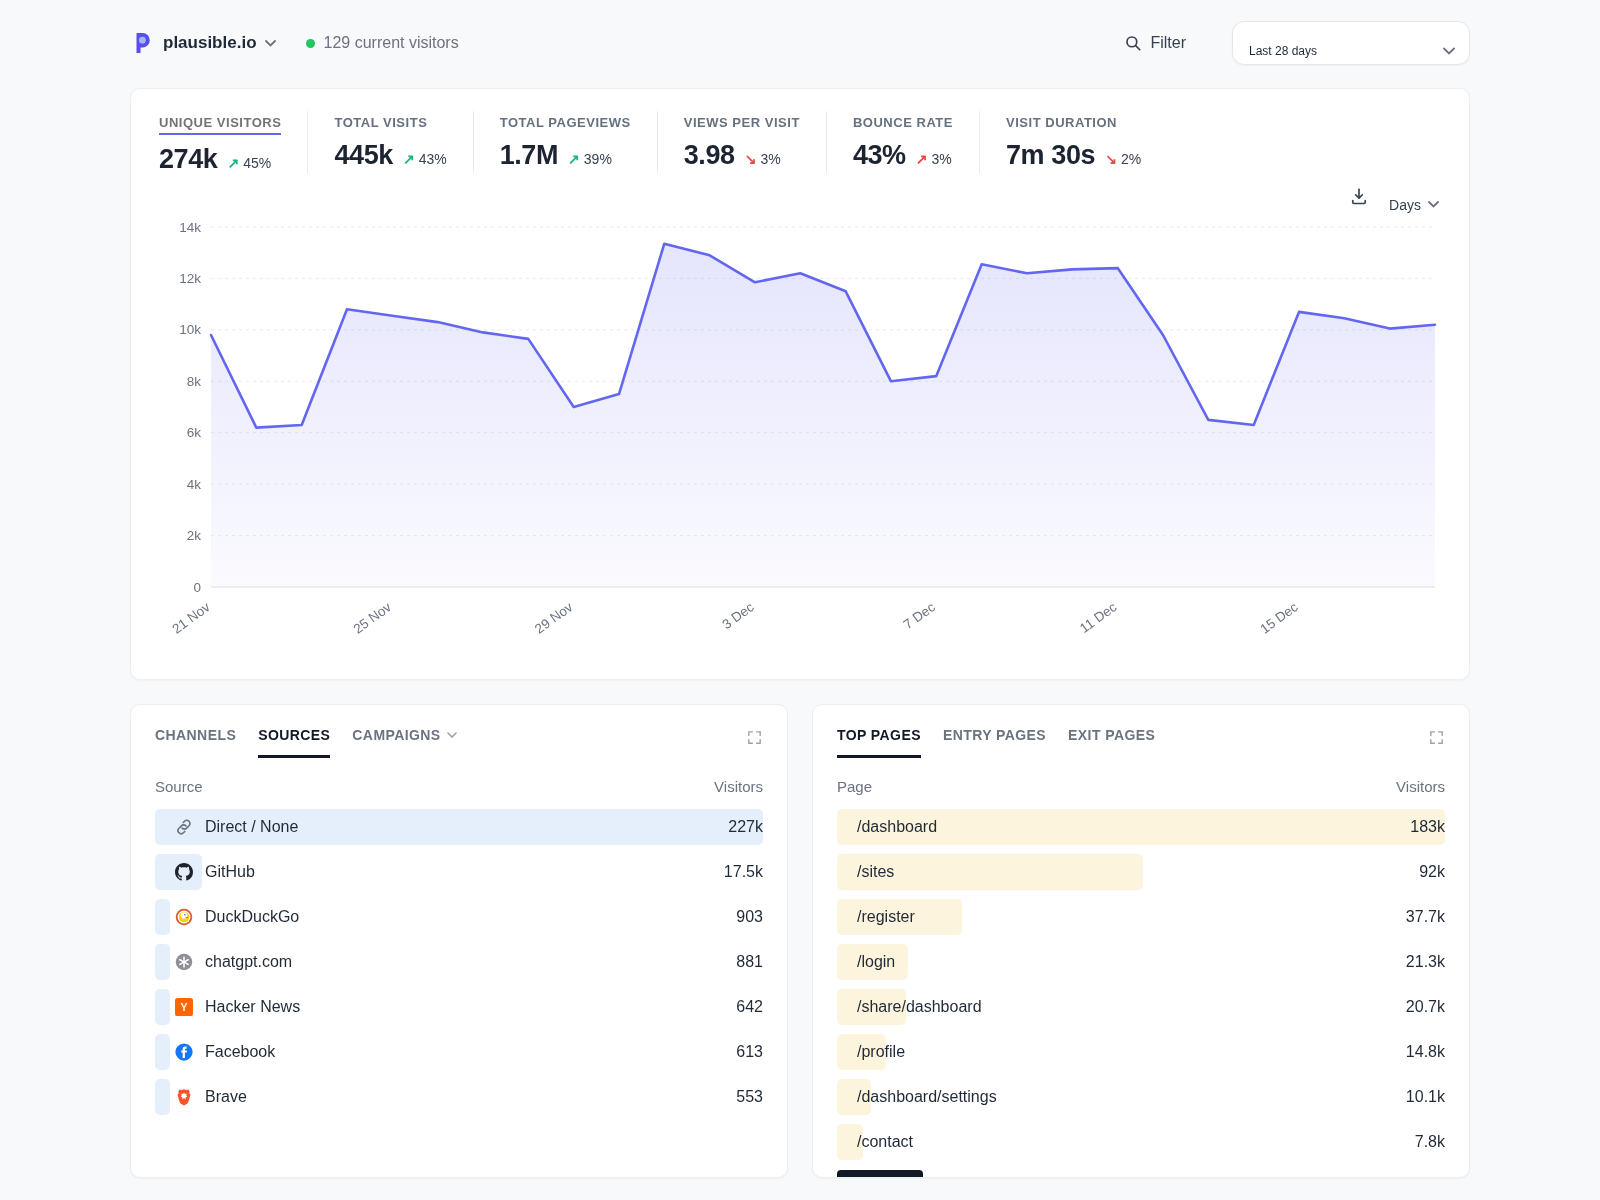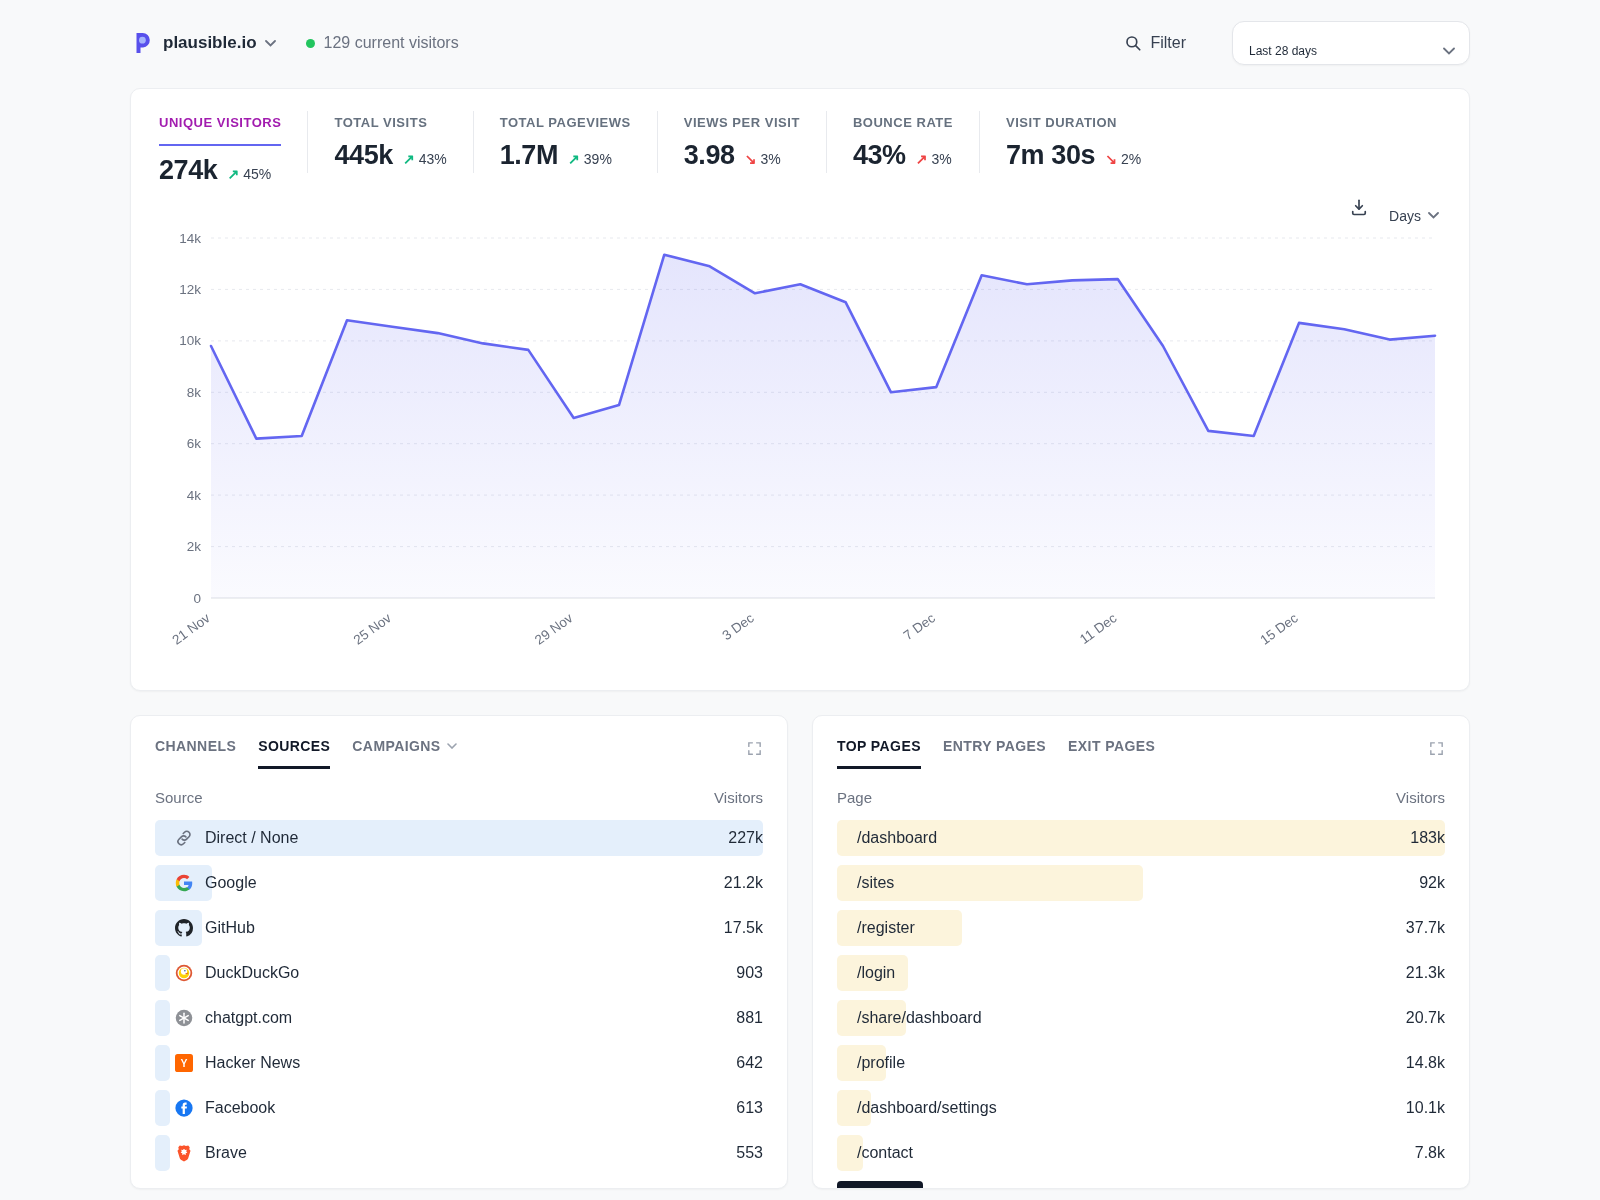--- a/index.html
+++ b/index.html
@@ -26,21 +26,21 @@
   
   .card { background: #fff; border: 1px solid #eceef1; border-radius: 10px; box-shadow: 0 1px 2px rgba(0,0,0,.04); }
   .main-card { padding: 22px 28px 10px; }
 
   
   .metrics { display: flex; align-items: flex-start; }
   .metric { padding: 2px 26px; cursor: pointer; }
   .metric:first-child { padding-left: 0; }
   .metric + .metric { border-left: 1px solid #e8eaee; }
   .m-label { font-size: 13px; font-weight: 600; letter-spacing: .04em; color: #66717f; display: inline-block; }
-  .m-label.active { color: #a21caf; border-bottom: 2px solid #6366f1; padding-bottom: 14px; }
+  .m-label.active { color: #737373; border-bottom: 2px solid #6366f1; padding-bottom: 3px; }
   .m-row { margin-top: 9px; display: flex; align-items: baseline; gap: 10px; }
   .m-value { font-size: 27px; font-weight: 700; letter-spacing: -0.4px; color: #1b2430; }
   .m-change { font-size: 14px; color: #374151; display: inline-flex; gap: 4px; align-items: baseline; }
   .m-arrow { font-weight: 700; }
   .m-arrow.good { color: #10b981; }
   .m-arrow.bad { color: #ef4444; }
 
   
   .chart-controls { display: flex; justify-content: flex-end; align-items: center; gap: 20px; margin: 4px 2px 0; height: 30px; }
   .icon-btn { background: none; border: 0; cursor: pointer; display: inline-flex; align-items: center; color: #374151; }
@@ -254,35 +254,20 @@
                 <svg viewBox="0 0 24 24" fill="none" stroke="#6b7280" stroke-width="2.2" stroke-linecap="round">
                   <path d="M9.5 13.5a4.2 4.2 0 0 0 6 0l3.2-3.2a4.24 4.24 0 1 0-6-6l-1.7 1.7"></path>
                   <path d="M14.5 10.5a4.2 4.2 0 0 0-6 0l-3.2 3.2a4.24 4.24 0 1 0 6 6l1.7-1.7"></path>
                 </svg>
               </span>
               <span>Direct / None</span>
             </div>
             <span class="rvalue">227k</span>
           </div>
           <div class="trow">
-            <div class="bar" style="background: rgb(228, 239, 251); width: 9.34%;"></div>
-            <div class="rname">
-              <span class="ricon">
-                <svg viewBox="0 0 24 24">
-                  <path fill="#4285F4" d="M23 12.3c0-.8-.1-1.6-.2-2.3H12v4.5h6.2c-.3 1.4-1.1 2.6-2.3 3.4v2.8h3.7C21.8 18.6 23 15.7 23 12.3z"></path>
-                  <path fill="#34A853" d="M12 23c3 0 5.5-1 7.3-2.7l-3.7-2.8c-1 .7-2.2 1.1-3.6 1.1-2.8 0-5.2-1.9-6-4.4H2.2v2.9C4 20.6 7.7 23 12 23z"></path>
-                  <path fill="#FBBC05" d="M6 14.2c-.2-.7-.3-1.4-.3-2.2s.1-1.5.3-2.2V6.9H2.2C1.4 8.4 1 10.2 1 12s.4 3.6 1.2 5.1L6 14.2z"></path>
-                  <path fill="#EA4335" d="M12 5.4c1.6 0 3 .5 4.1 1.6l3.1-3.1C17.5 2.1 15 1 12 1 7.7 1 4 3.4 2.2 6.9L6 9.8c.8-2.5 3.2-4.4 6-4.4z"></path>
-                </svg>
-              </span>
-              <span>Google</span>
-            </div>
-            <span class="rvalue">21.2k</span>
-          </div>
-          <div class="trow">
             <div class="bar" style="background: rgb(228, 239, 251); width: 7.71%;"></div>
             <div class="rname">
               <span class="ricon">
                 <svg viewBox="0 0 16 16" fill="#1f2328">
                   <path d="M8 0C3.58 0 0 3.58 0 8c0 3.54 2.29 6.53 5.47 7.59.4.07.55-.17.55-.38 0-.19-.01-.82-.01-1.49-2.01.37-2.53-.49-2.69-.94-.09-.23-.48-.94-.82-1.13-.28-.15-.68-.52-.01-.53.63-.01 1.08.58 1.23.82.72 1.21 1.87.87 2.33.66.07-.52.28-.87.51-1.07-1.78-.2-3.64-.89-3.64-3.95 0-.87.31-1.59.82-2.15-.08-.2-.36-1.02.08-2.12 0 0 .67-.21 2.2.82.64-.18 1.32-.27 2-.27s1.36.09 2 .27c1.53-1.04 2.2-.82 2.2-.82.44 1.1.16 1.92.08 2.12.51.56.82 1.27.82 2.15 0 3.07-1.87 3.75-3.65 3.95.29.25.54.73.54 1.48 0 1.07-.01 1.93-.01 2.2 0 .21.15.46.55.38A8.01 8.01 0 0 0 16 8c0-4.42-3.58-8-8-8z"></path>
                 </svg>
               </span>
               <span>GitHub</span>
             </div>
             <span class="rvalue">17.5k</span>

